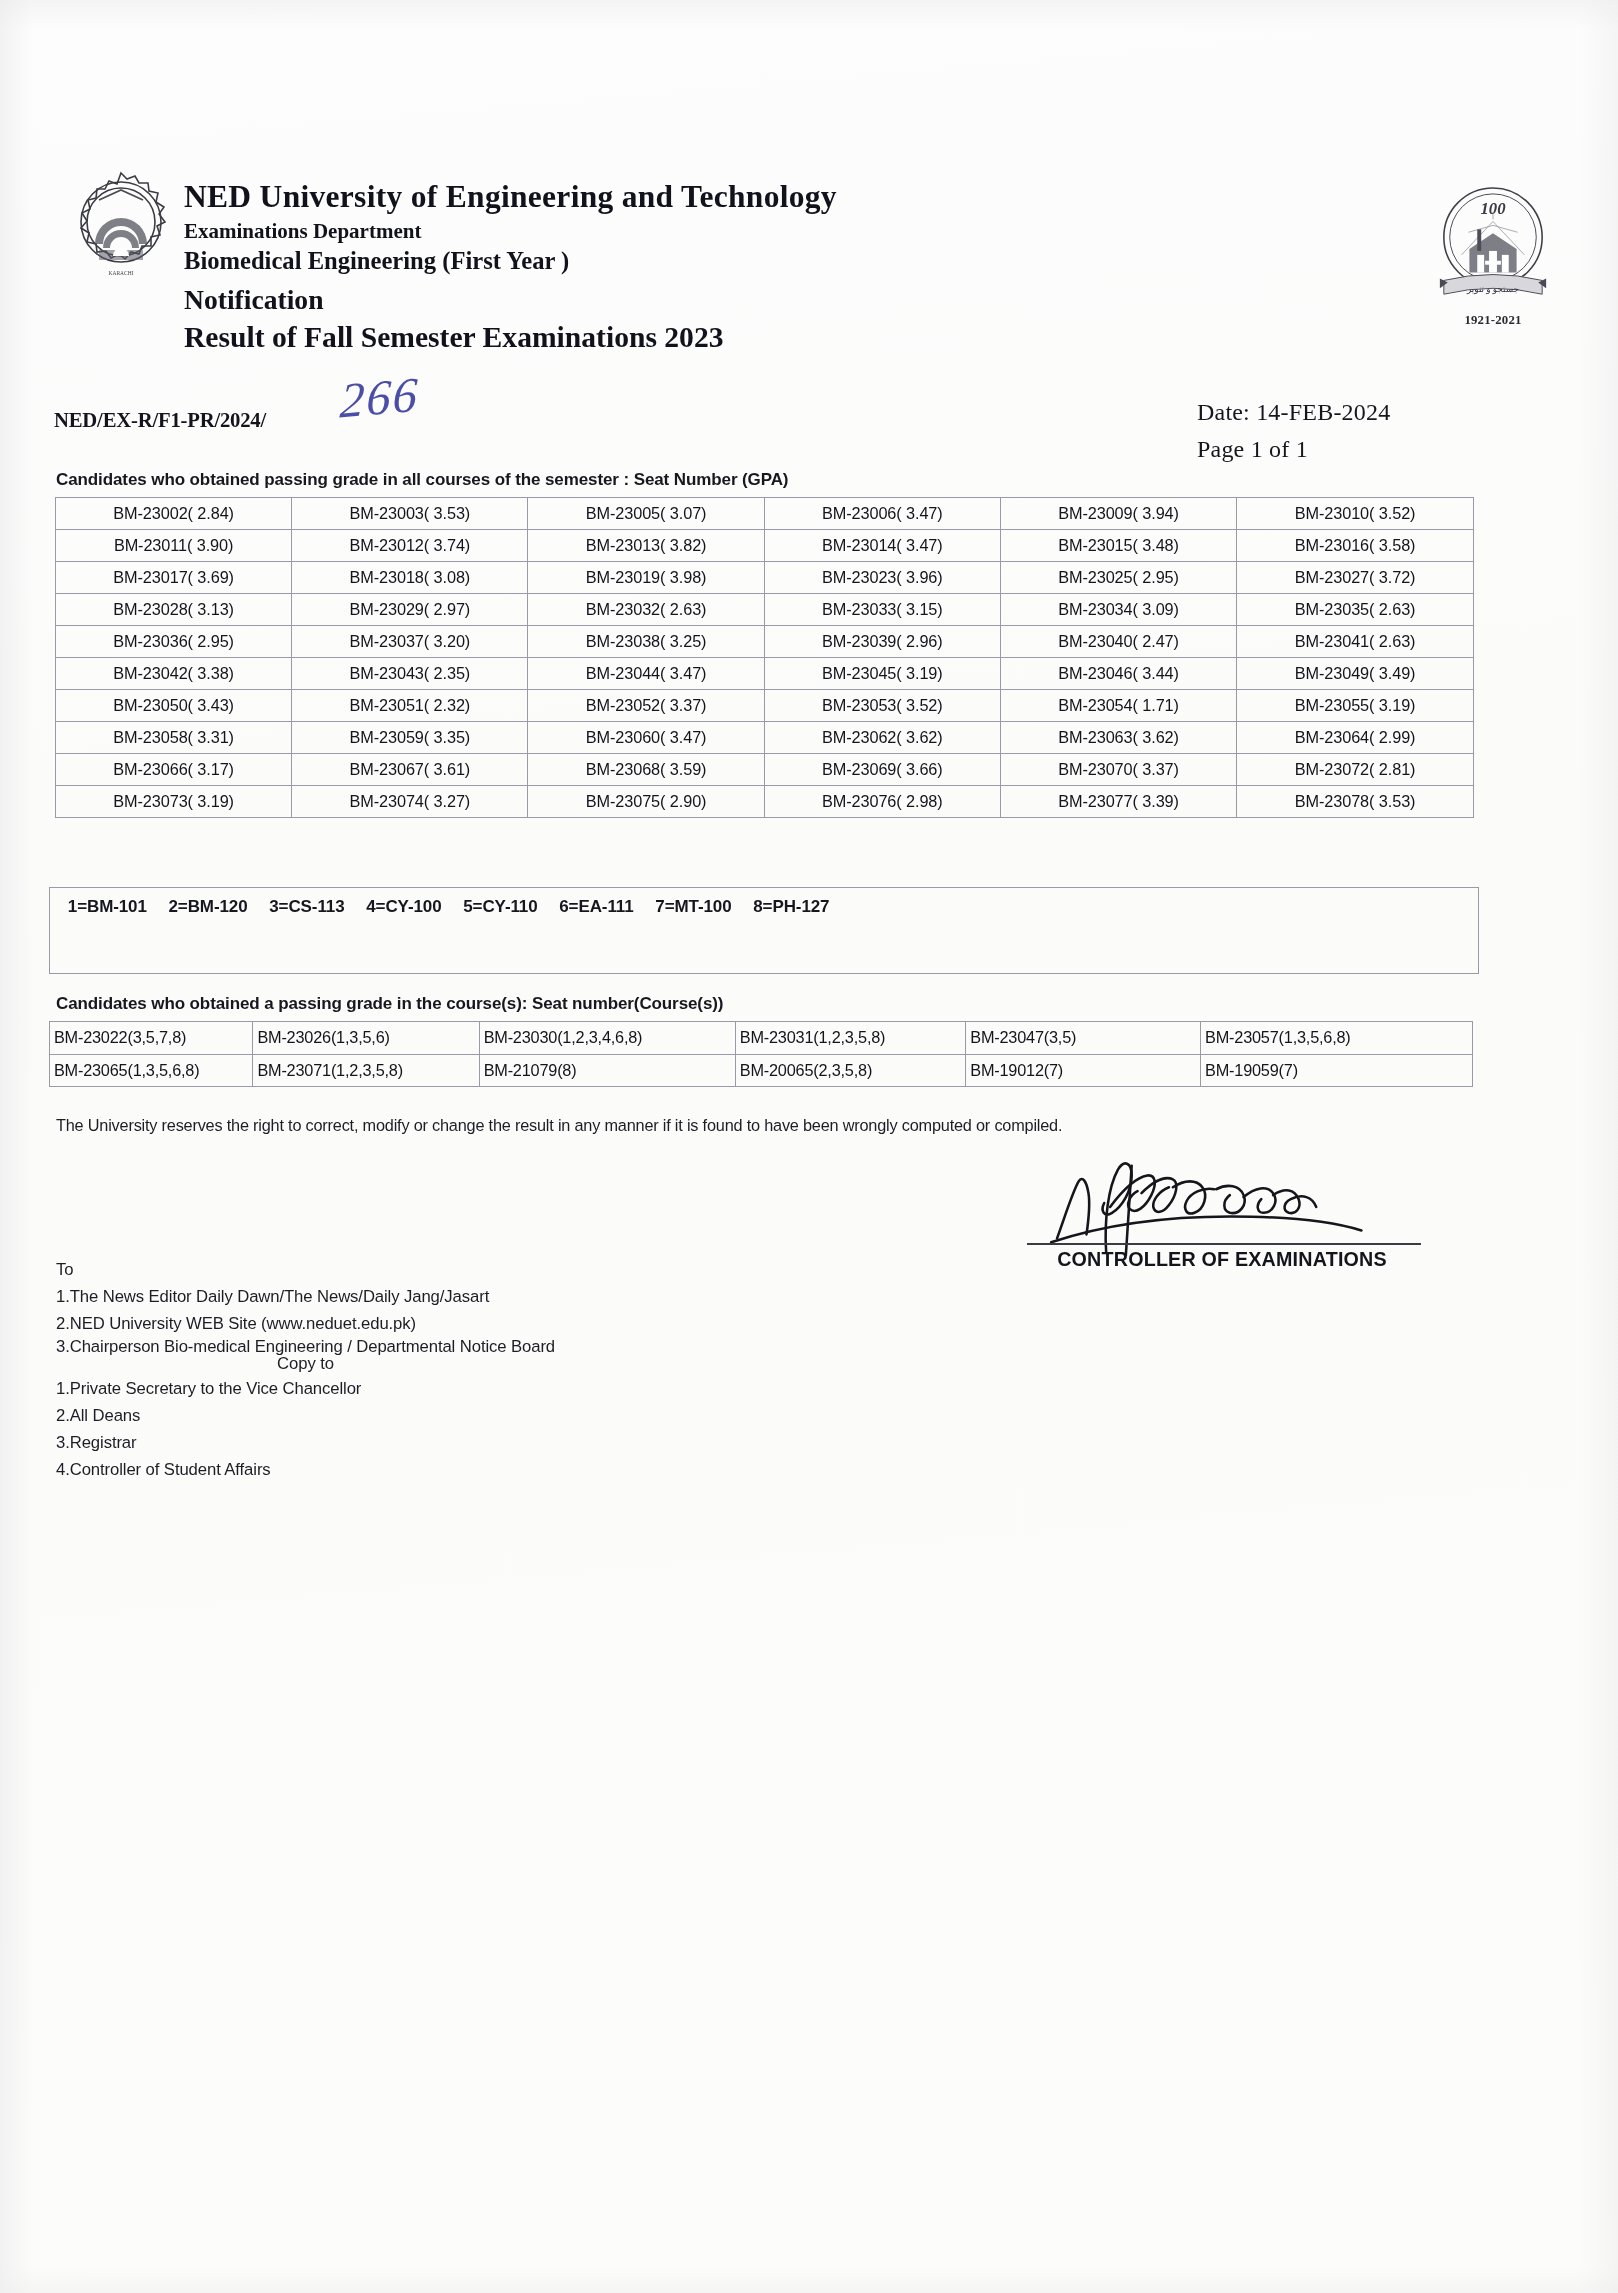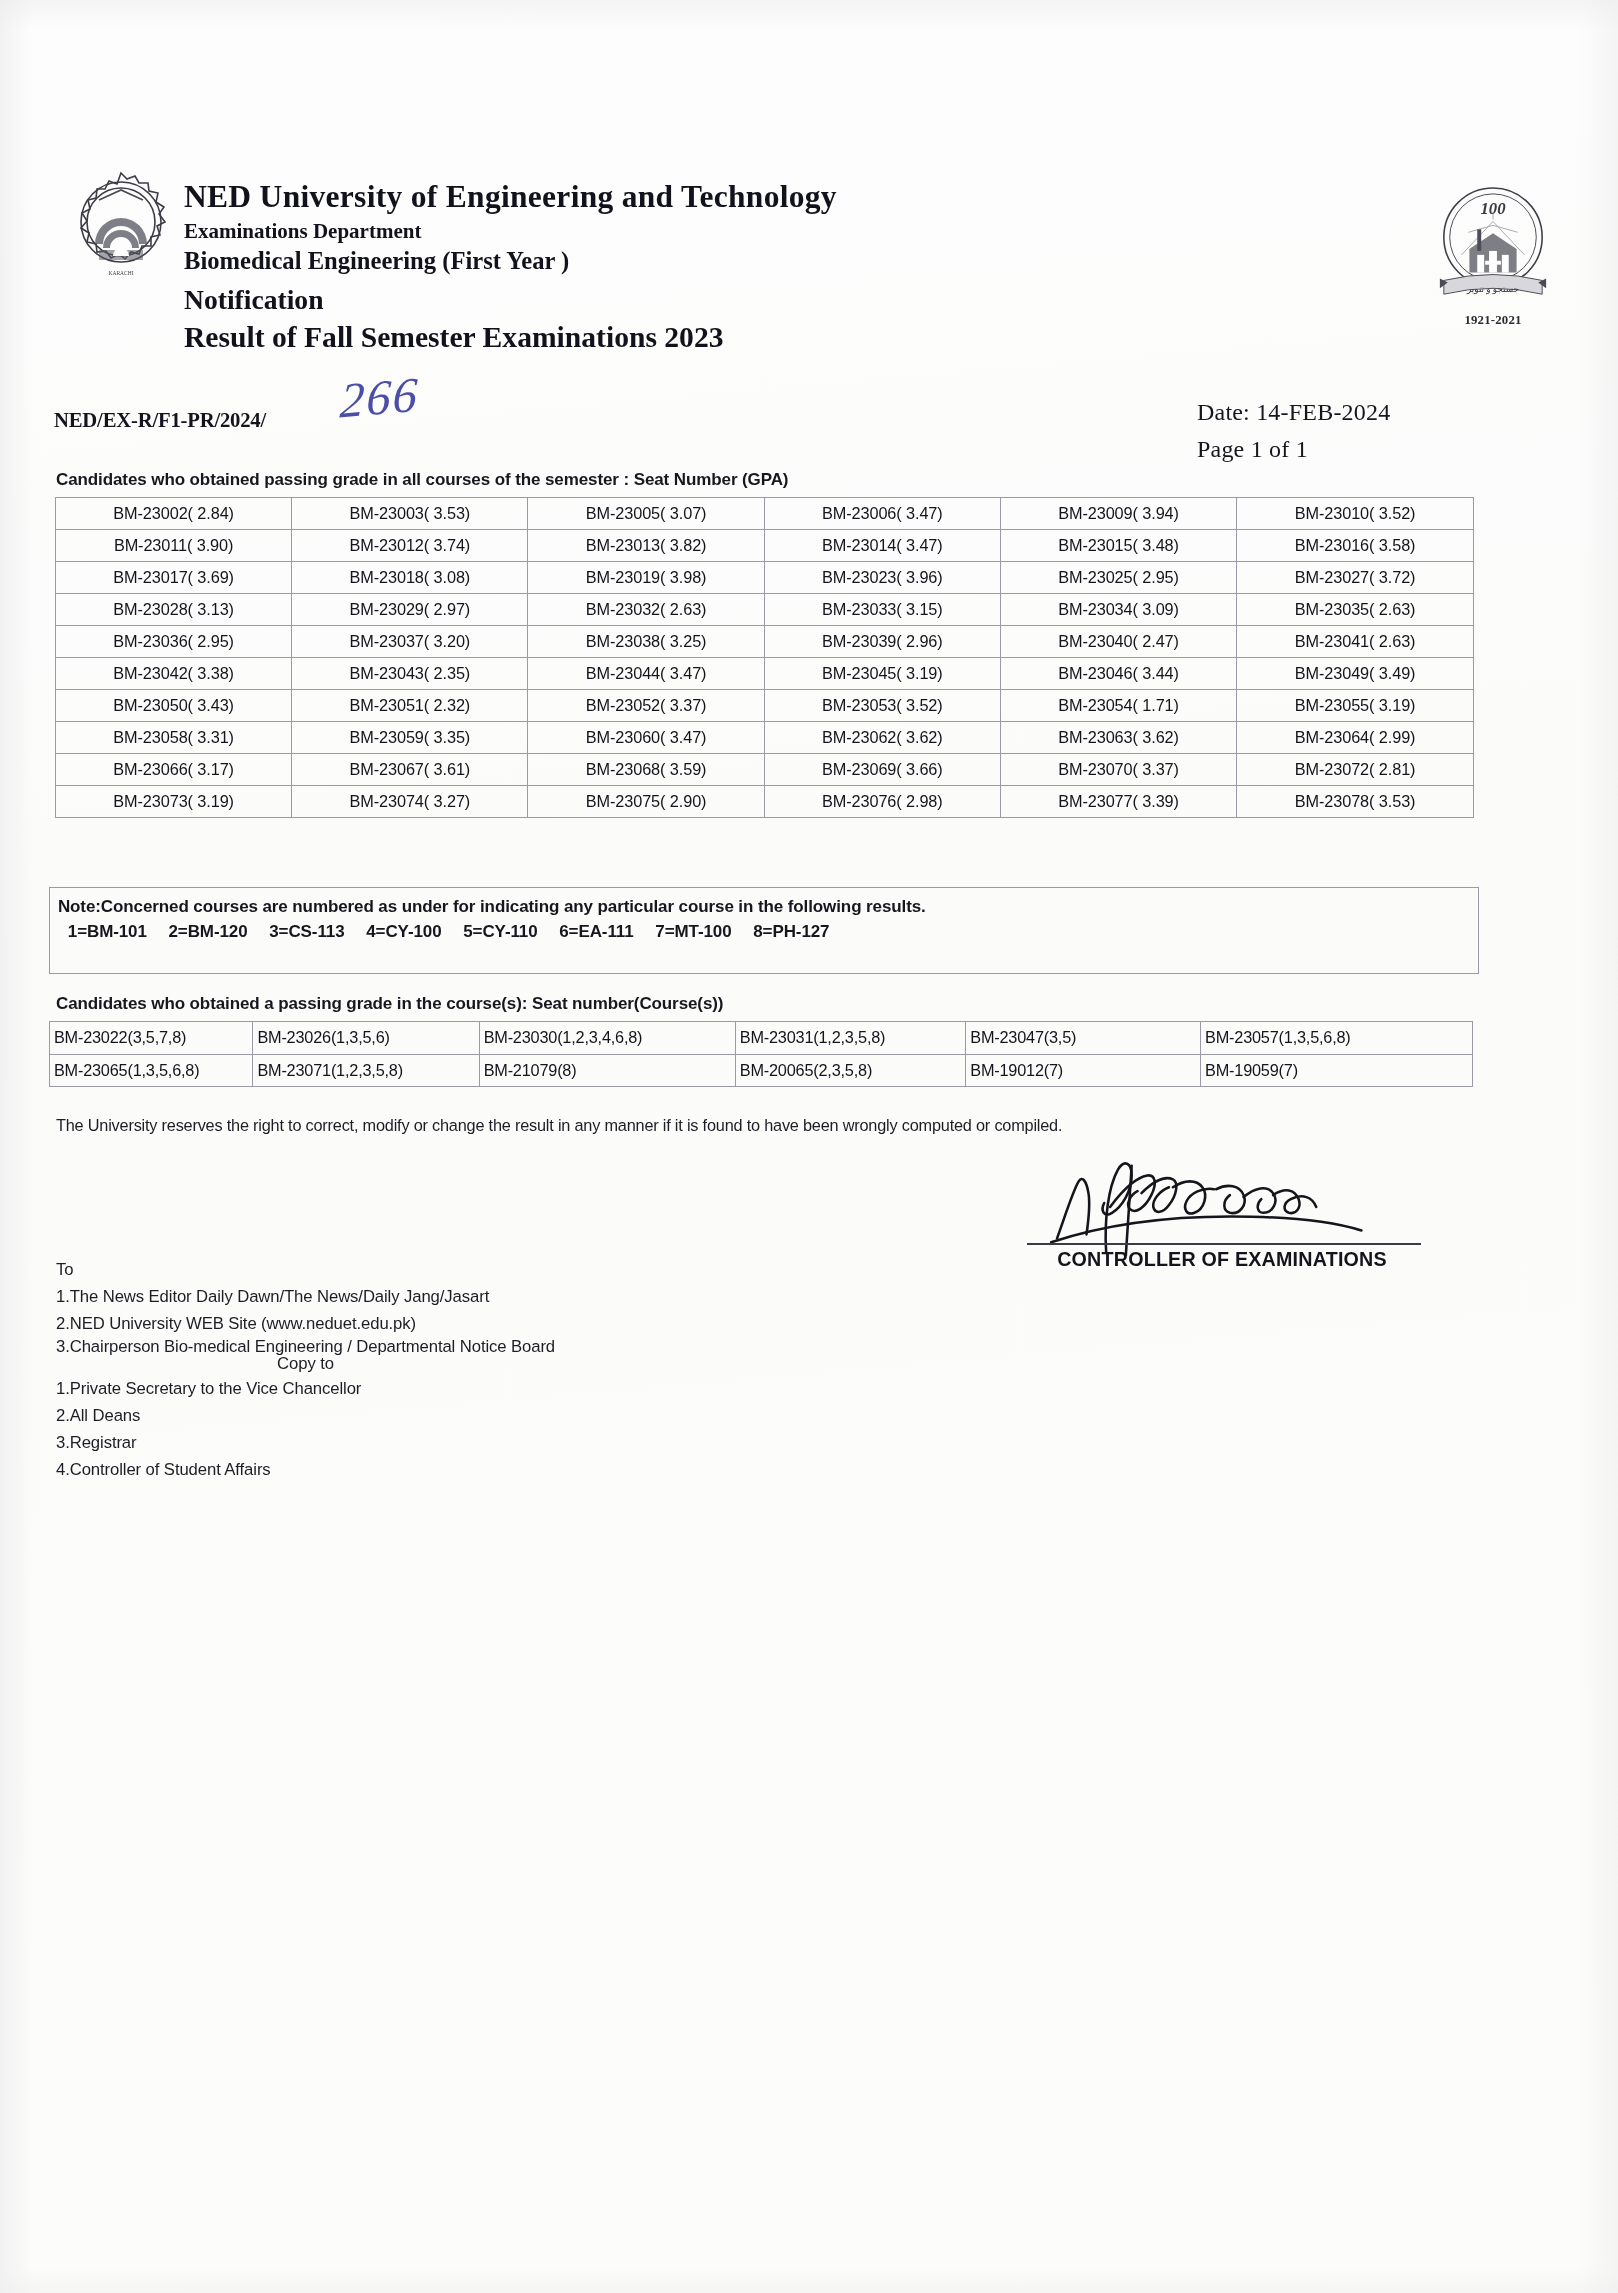--- a/index.html
+++ b/index.html
@@ -438,21 +438,20 @@
         <td>BM-23074( 3.27)</td>
         <td>BM-23075( 2.90)</td>
         <td>BM-23076( 2.98)</td>
         <td>BM-23077( 3.39)</td>
         <td>BM-23078( 3.53)</td>
       </tr>
     </tbody>
   </table>
 
   <div class="note-box">
-    <div class="note-line">Note:Concerned courses are numbered as under for indicating any particular course in the following results.</div>
     <div class="note-line second">
       <span>1=BM-101</span><span>2=BM-120</span><span>3=CS-113</span><span>4=CY-100</span><span>5=CY-110</span><span>6=EA-111</span><span>7=MT-100</span><span>8=PH-127</span>
     </div>
   </div>
 
   <div class="caption" id="caption-courses">Candidates who obtained a passing grade in the course(s): Seat number(Course(s))</div>
 
   <table class="grid" id="course-table">
     <colgroup>
       <col style="width:14.3%">

